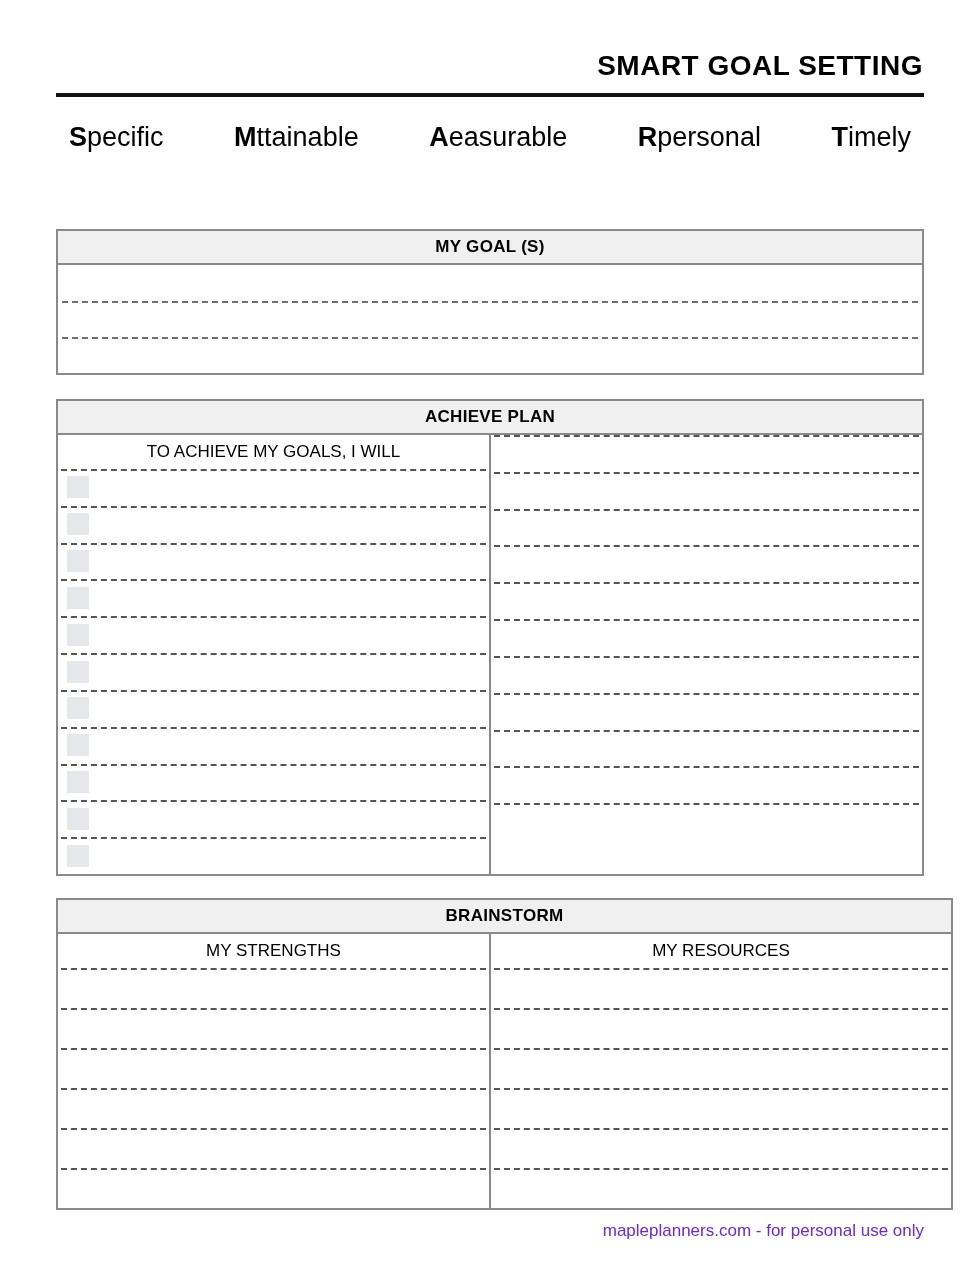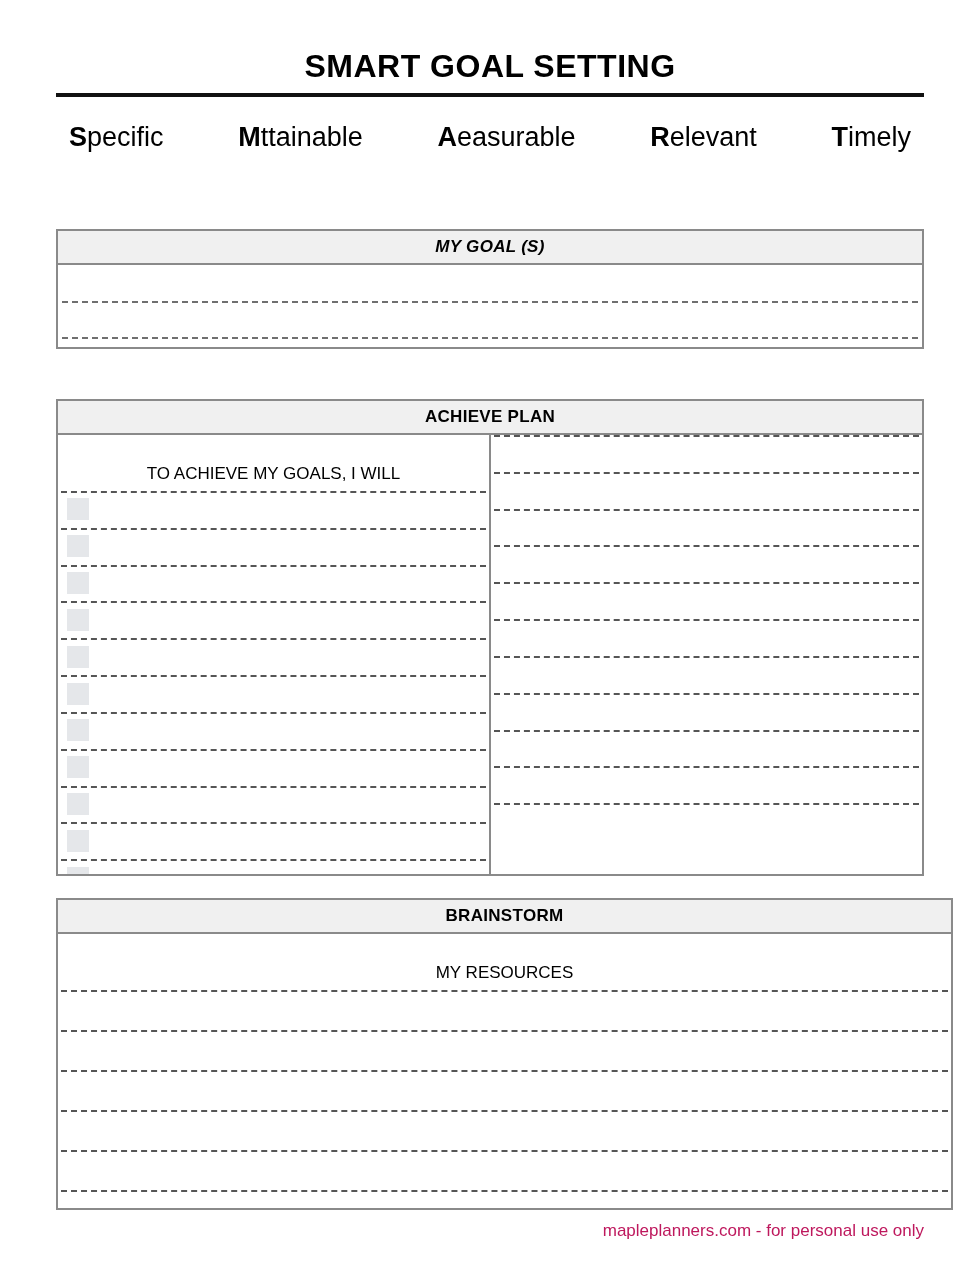--- a/index.html
+++ b/index.html
@@ -23,22 +23,22 @@
     height: 1268px;
     box-sizing: border-box;
   }
 
   
   .title {
     position: absolute;
     left: 57px;
     top: 46px;
     width: 866px;
-    text-align: center;
-    font-size: 32px;
+    text-align: right;
+    font-size: 28px;
     font-weight: 700;
     letter-spacing: 0.5px;
     line-height: 40px;
     white-space: nowrap;
   }
 
   .title-rule {
     position: absolute;
     left: 56px;
     top: 93px;
@@ -120,21 +120,21 @@
     line-height: 20px;
     white-space: nowrap;
   }
   .panel-body {
     position: relative;
     box-sizing: border-box;
     overflow: hidden;
   }
 
   
-  #goal-panel { left: 56px; top: 229px; width: 868px; height: 120px; font-style: italic; }
+  #goal-panel { left: 56px; top: 229px; width: 868px; height: 146px; }
   #goal-panel .panel-body { height: 108px; }
   .goal-lines {
     position: absolute;
     left: 4px;
     right: 4px;
     top: 0;
     bottom: 0;
   }
   .goal-line {
     position: absolute;
@@ -155,21 +155,20 @@
     height: 100%;
   }
   .col-left  { width: 433px; border-right: 2px solid #8a8a8a; }
   .col-right { flex: 1 1 auto; }
 
   .col-head {
     height: 34px;
     display: flex;
     align-items: center;
     justify-content: center;
-    margin-top: 22px;
   }
   .col-head-text {
     font-size: 17px;
     font-weight: 400;
     line-height: 22px;
     white-space: nowrap;
   }
 
   .lines-area {
     position: relative;
@@ -202,37 +201,37 @@
 
   
   .footer {
     position: absolute;
     left: 56px;
     top: 1220px;
     width: 868px;
     text-align: right;
     font-size: 17px;
     line-height: 22px;
-    color: #be185d;
+    color: #6d28d9;
     white-space: nowrap;
   }
 </style>
 </head>
 <body>
 
 <div class="page">
 
   <div class="title">SMART GOAL SETTING</div>
   <div class="title-rule"></div>
 
   <div class="smart-row">
       <span class="smart-word"><span class="cap">S</span><span>pecific</span></span>
       <span class="smart-word"><span class="cap">M</span><span>ttainable</span></span>
       <span class="smart-word"><span class="cap">A</span><span>easurable</span></span>
-      <span class="smart-word"><span class="cap">R</span><span>elevant</span></span>
+      <span class="smart-word"><span class="cap">R</span><span>personal</span></span>
       <span class="smart-word"><span class="cap">T</span><span>imely</span></span>
     </div>
 
 
   <div class="panel" id="goal-panel">
     <div class="panel-head">
       <span class="panel-head-text">MY GOAL (S)</span>
     </div>
     <div class="panel-body">
       <div class="goal-lines" id="goal-lines">
@@ -295,20 +294,33 @@
       </div>
     </div>
   </div>
 
   <div class="panel" id="brainstorm-panel">
     <div class="panel-head">
       <span class="panel-head-text">BRAINSTORM</span>
     </div>
     <div class="panel-body">
       <div class="cols">
+        <div class="col col-left">
+          <div class="col-head">
+            <span class="col-head-text">MY STRENGTHS</span>
+          </div>
+          <div class="lines-area" id="brainstorm-left-lines">
+              <div class="rule" style="top: 0px;"></div>
+              <div class="rule" style="top: 40px;"></div>
+              <div class="rule" style="top: 80px;"></div>
+              <div class="rule" style="top: 120px;"></div>
+              <div class="rule" style="top: 160px;"></div>
+              <div class="rule" style="top: 200px;"></div>
+            </div>
+        </div>
         <div class="col col-right">
           <div class="col-head">
             <span class="col-head-text">MY RESOURCES</span>
           </div>
           <div class="lines-area" id="brainstorm-right-lines">
               <div class="rule" style="top: 0px;"></div>
               <div class="rule" style="top: 40px;"></div>
               <div class="rule" style="top: 80px;"></div>
               <div class="rule" style="top: 120px;"></div>
               <div class="rule" style="top: 160px;"></div>

